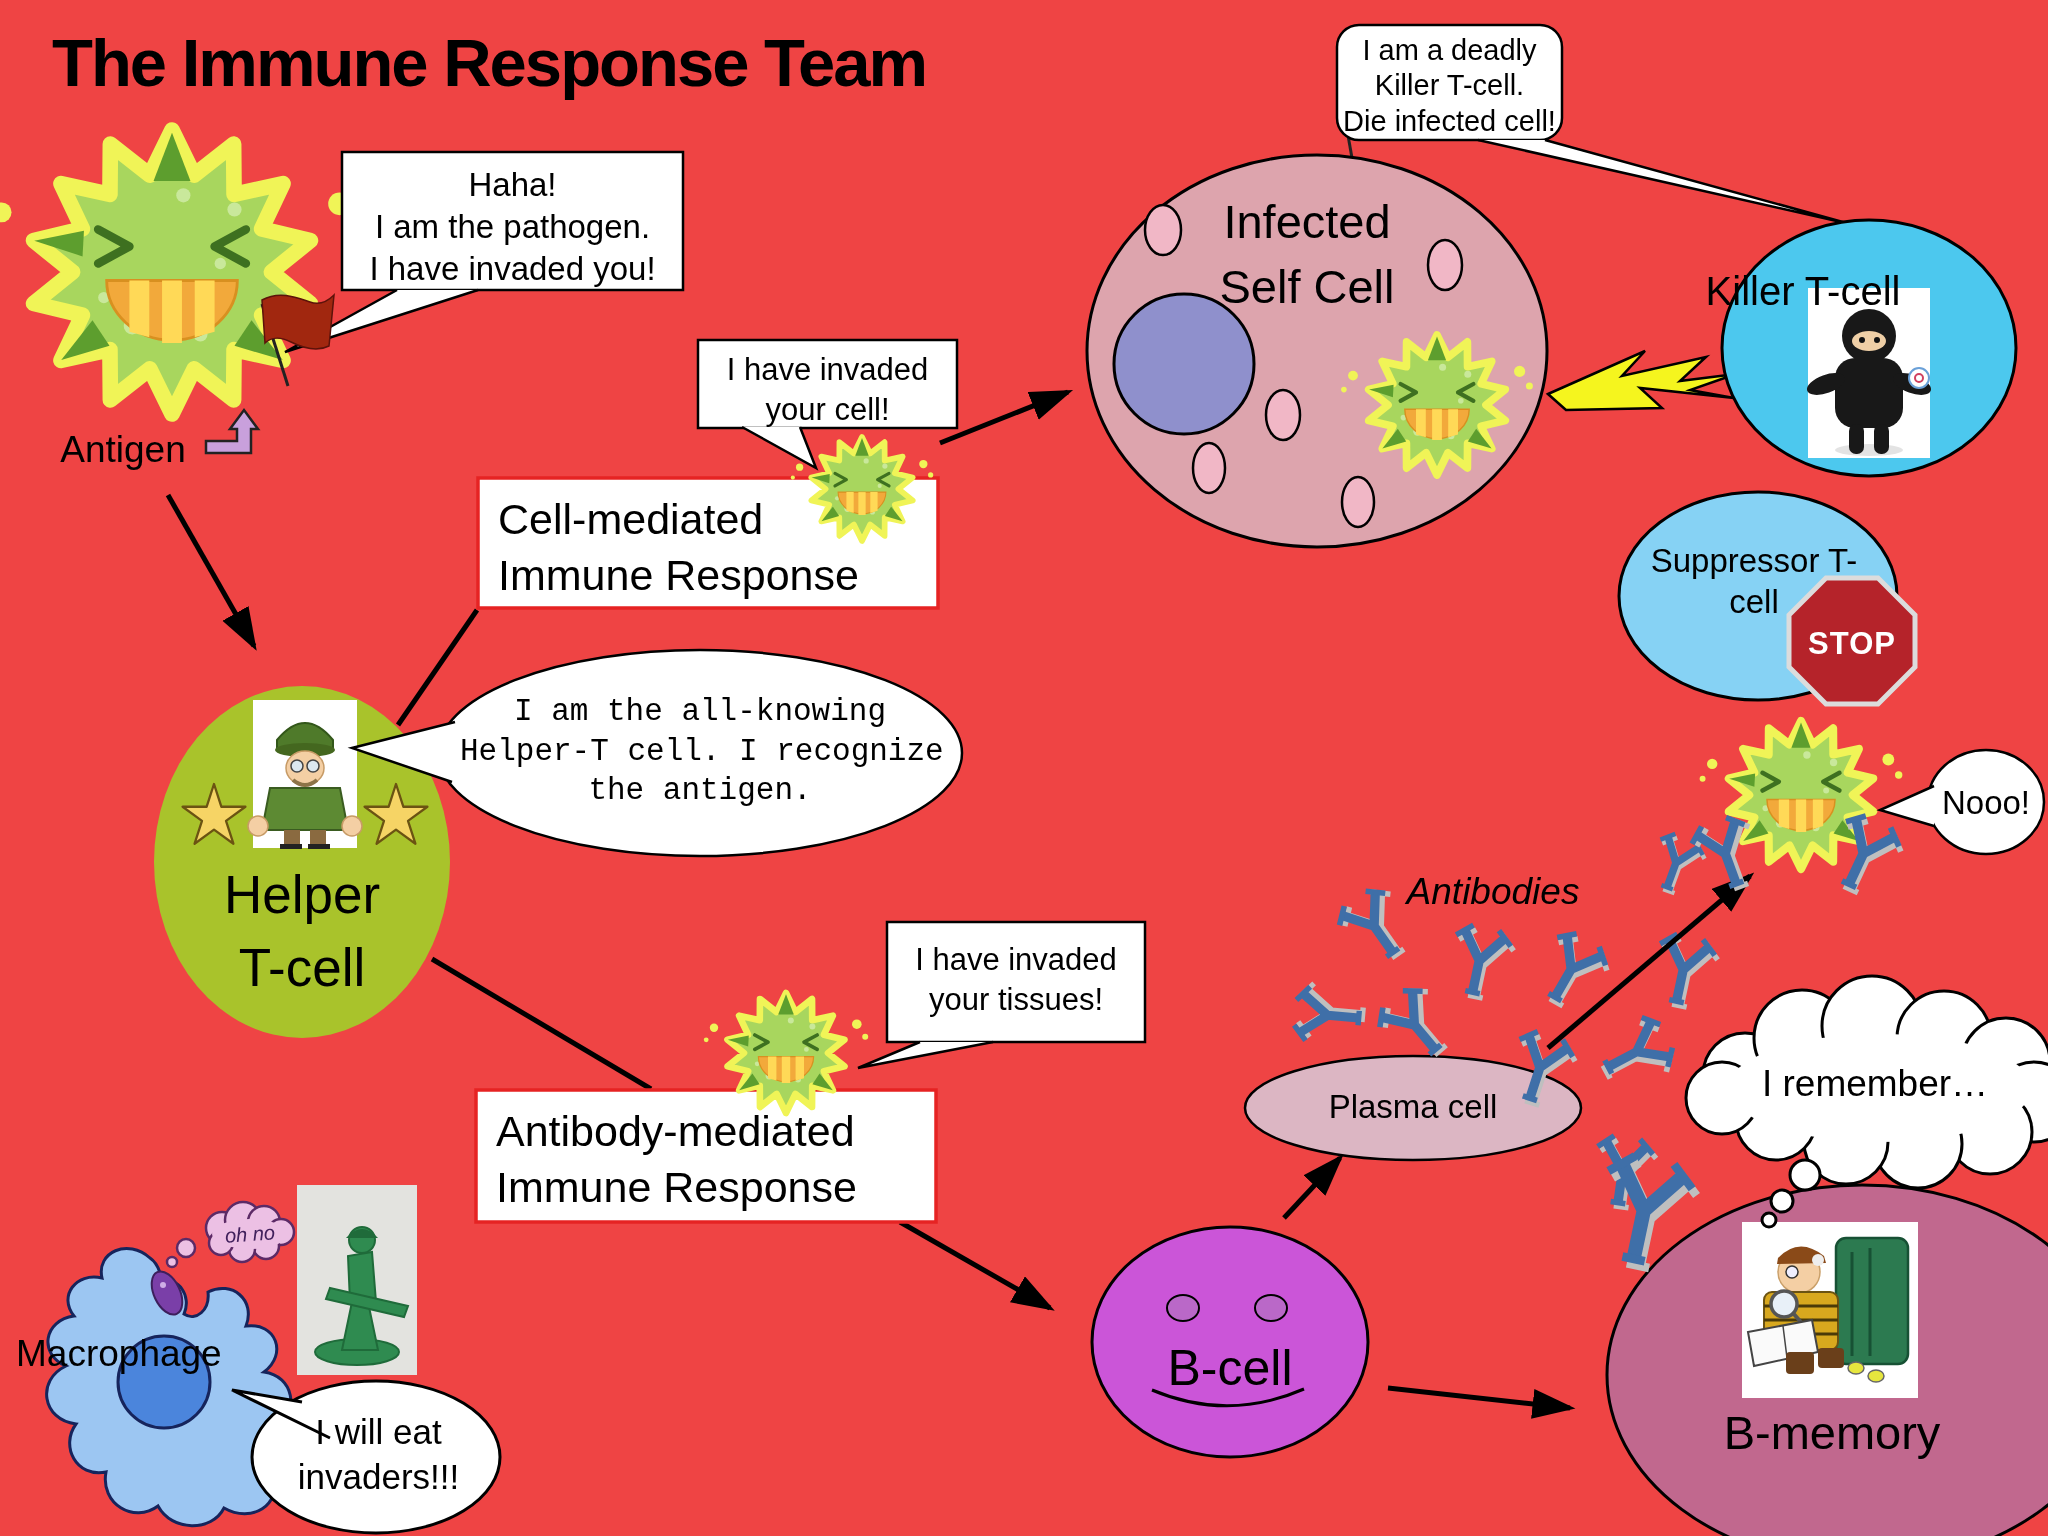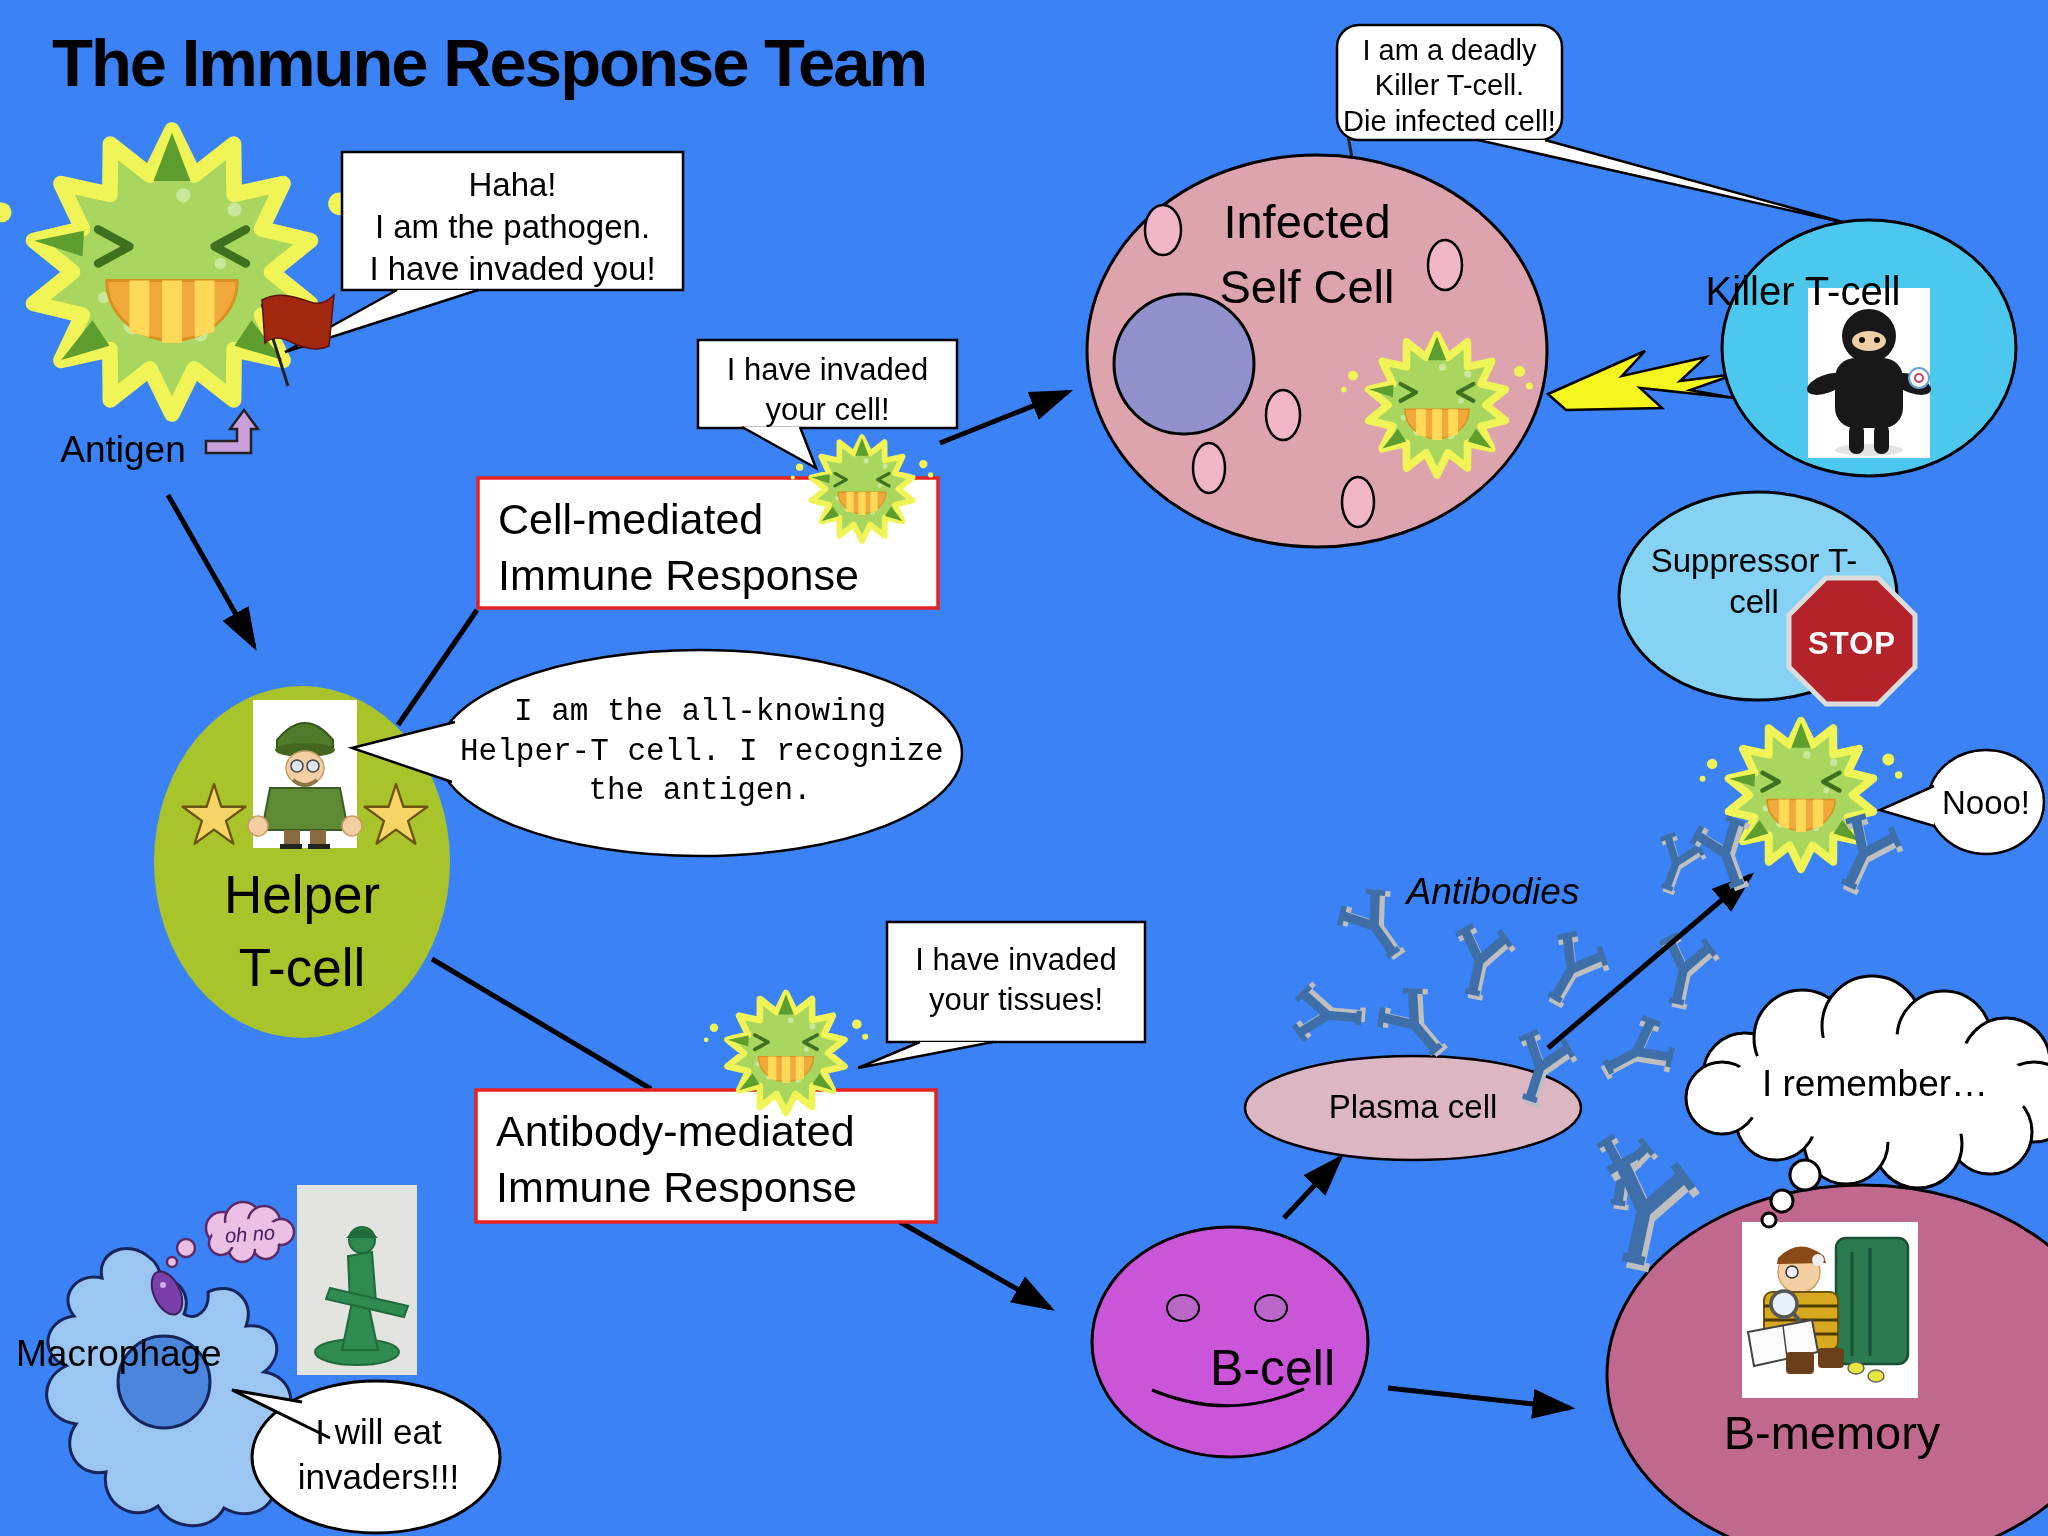--- a/index.html
+++ b/index.html
@@ -1,16 +1,16 @@
 <!DOCTYPE html>
 <html><head>
 <meta charset="utf-8">
 <style>
   html,body{margin:0;padding:0;background:#888;}
-  #stage{position:relative;width:2048px;height:1536px;background:#3b82f6;overflow:hidden;
+  #stage{position:relative;width:2048px;height:1536px;background:#ef4444;overflow:hidden;
          font-family:"Liberation Sans", sans-serif;}
   #gfx{position:absolute;left:0;top:0;z-index:1;}
   .txt{position:absolute;z-index:2;color:#000;text-align:center;line-height:1.28;white-space:nowrap;}
   .title{font-size:67px;font-weight:800;letter-spacing:-2px;text-align:left;white-space:nowrap;}
   .bub{font-size:31px;}
   .box-label{font-size:43px;text-align:left;line-height:1.3;}
   .big-label{font-size:50px;}
   .stop{color:#fff;font-weight:bold;font-size:31px;letter-spacing:1px;}
   .hand{font-size:20px;color:#41205c;font-style:italic;transform:rotate(-4deg);}
 </style>
@@ -310,21 +310,21 @@
 </div>
 
 <div class="txt stop" style="left:1792px;top:624px;width:120px;">STOP</div>
 
 <div class="txt" style="left:1930px;top:782px;width:112px;font-size:33px;">Nooo!</div>
 
 <div class="txt" style="left:1385px;top:868px;width:216px;font-size:37px;font-style:italic;">Antibodies</div>
 
 <div class="txt" style="left:1313px;top:1086px;width:200px;font-size:33px;">Plasma cell</div>
 
-<div class="txt" style="left:1125px;top:1336px;width:210px;font-size:50px;text-align:right;">B-cell</div>
+<div class="txt" style="left:1125px;top:1336px;width:210px;font-size:50px;">B-cell</div>
 
 <div class="txt" style="left:1712px;top:1403px;width:240px;font-size:47px;">B-memory</div>
 
 <div class="txt" style="left:1730px;top:1060px;width:290px;font-size:37px;">I remember…</div>
 
 <div class="txt" style="left:16px;top:1330px;width:250px;font-size:37px;text-align:left;">Macrophage</div>
 
 <div class="txt hand" style="left:210px;top:1222px;width:80px;">oh no</div>
 
 <div class="txt" style="left:286px;top:1410px;width:185px;font-size:35px;">

